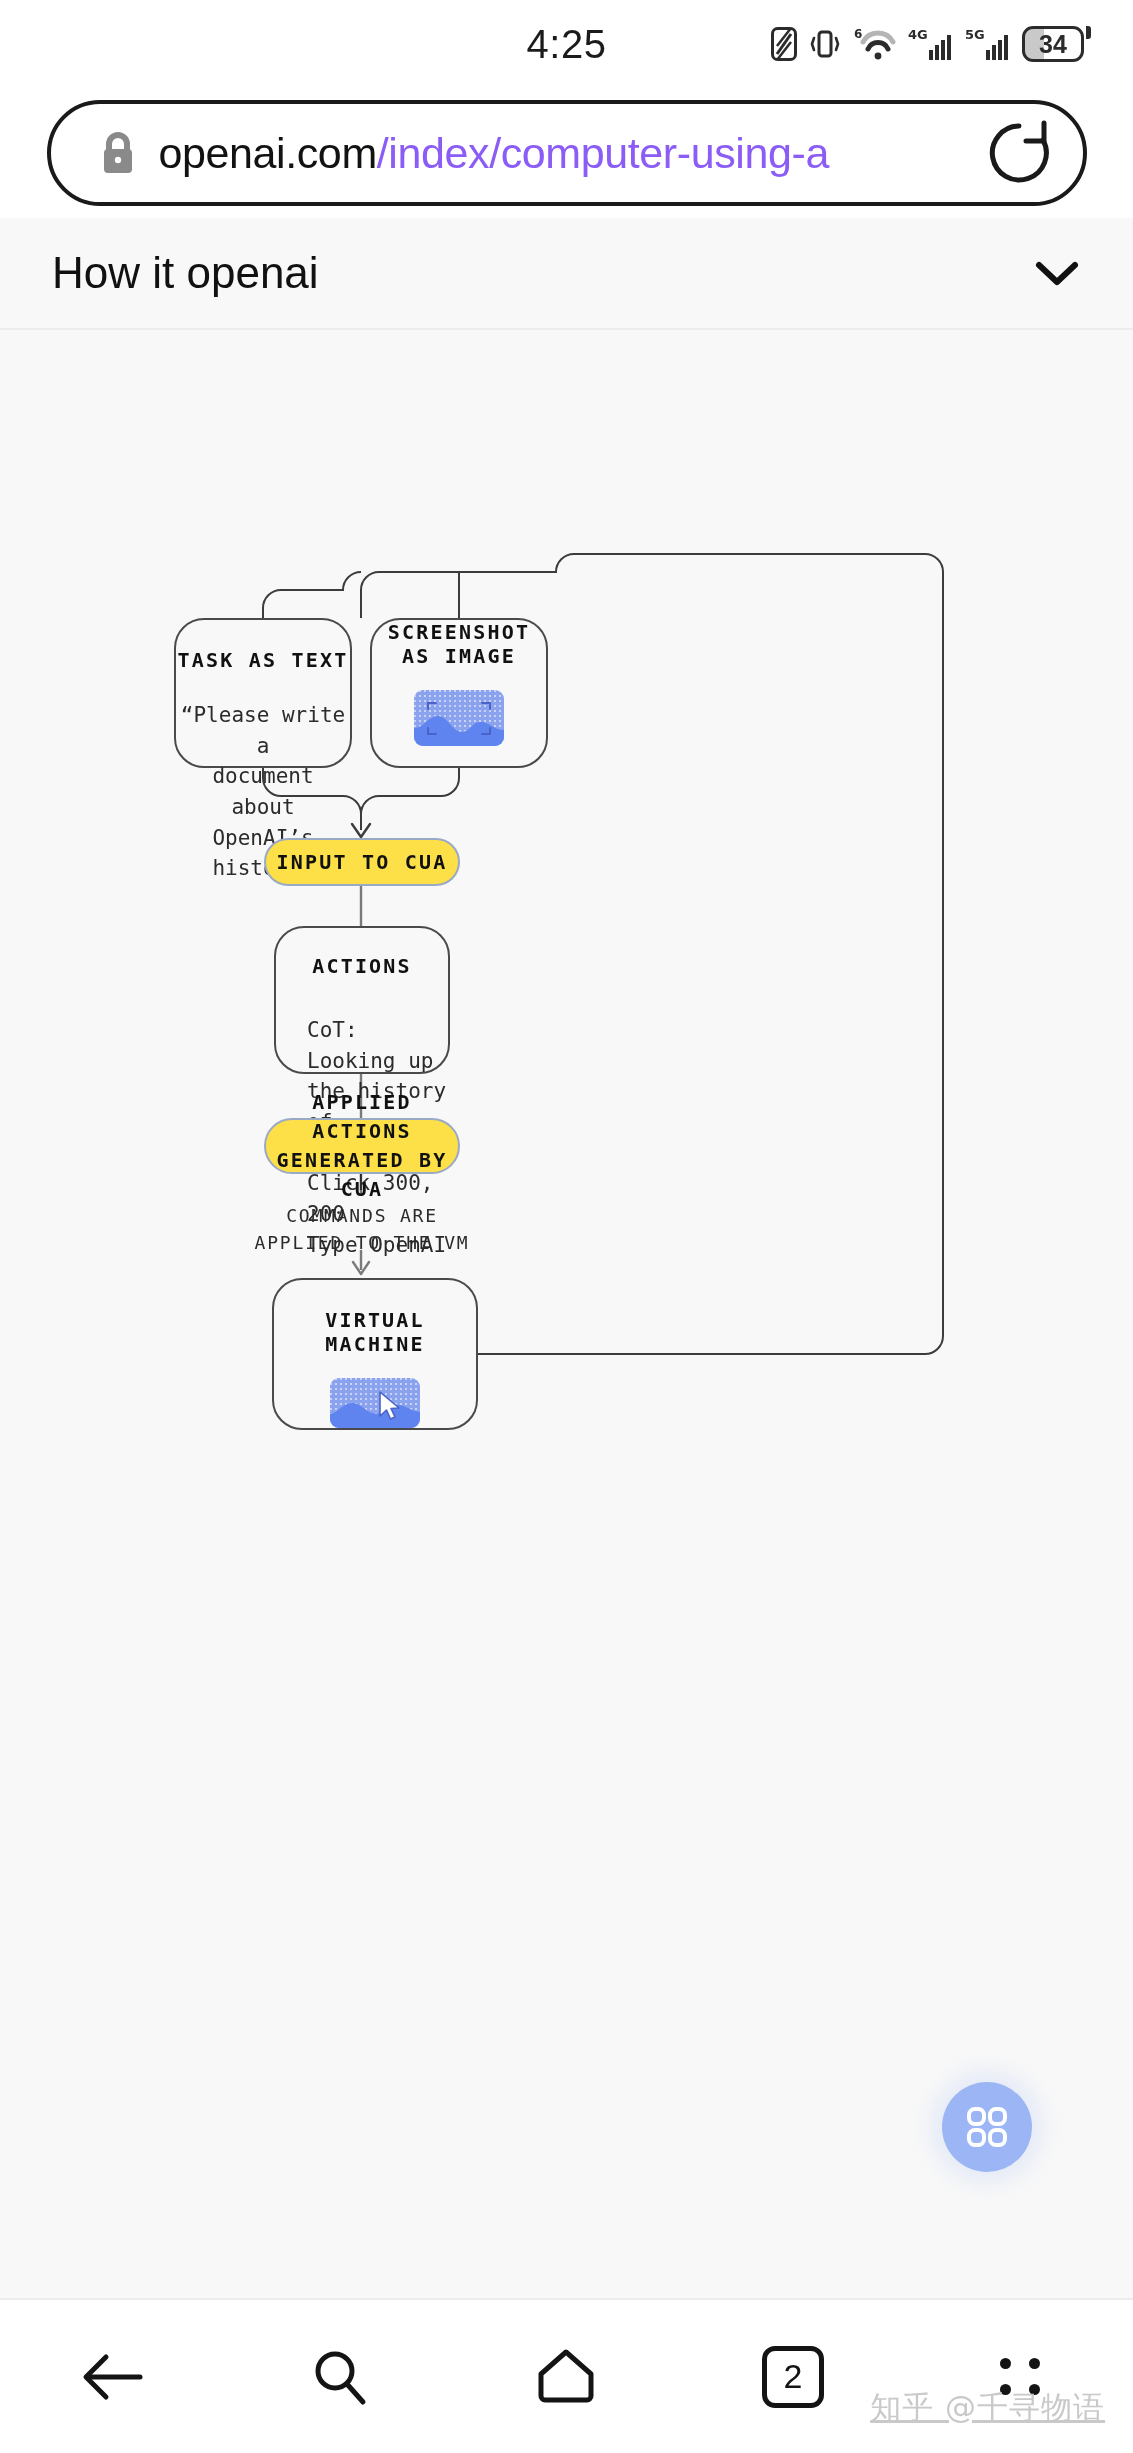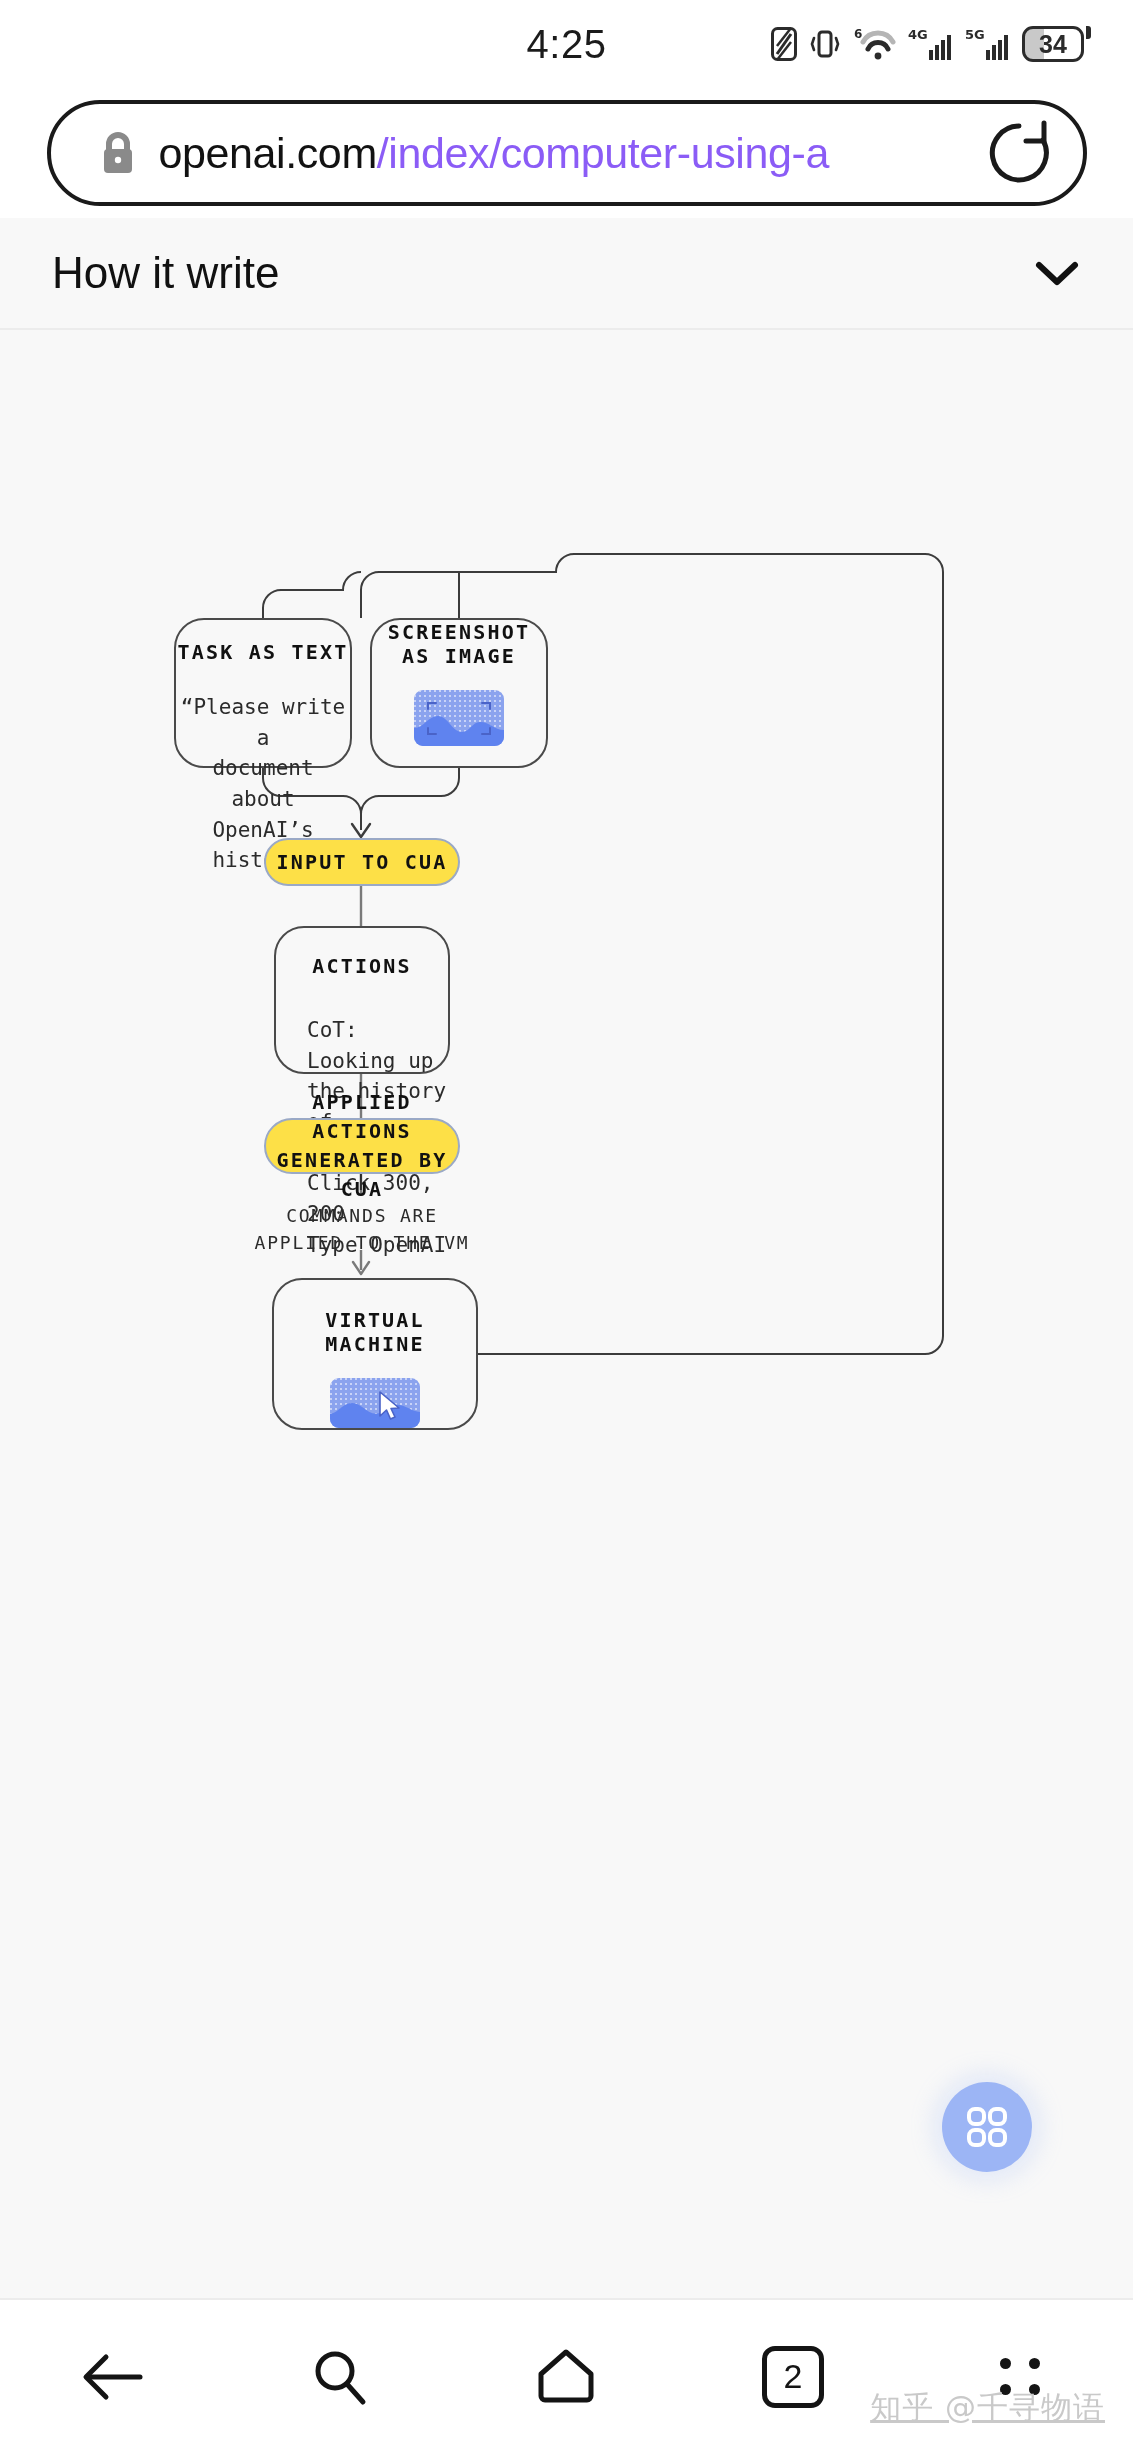--- a/index.html
+++ b/index.html
@@ -92,21 +92,21 @@
   }
   .node-body {
     font-family: "DejaVu Sans Mono", monospace;
     font-size: 21px; line-height: 1.46; color: #2b2b2b;
     white-space: pre-line;
   }
   .node-body.center { text-align: center; }
   .node-body.left { text-align: left; }
 
   
-  #node-task { left: 174px; top: 288px; width: 178px; height: 150px; padding-top: 20px; }
+  #node-task { left: 174px; top: 288px; width: 178px; height: 150px; padding-top: 28px; }
   #node-task .node-body { margin-top: 28px; }
 
   
   #node-screenshot { left: 370px; top: 288px; width: 178px; height: 150px; }
 
   
   .pill {
     position: absolute;
     background: #fde047;
     border: 2px solid #9aa9c6;
@@ -252,21 +252,21 @@
       </svg>
       <div class="url-text"><span class="url-domain">openai.com</span><span class="url-path">/index/computer-using-a</span></div>
       <svg class="reload-btn" width="76" height="76" viewBox="0 0 76 76">
         <path d="M38 11 A27 27 0 1 0 62 25" fill="none" stroke="#1a1a1a" stroke-width="5" stroke-linecap="round"></path>
         <path d="M63 8 L63 26 L45 26" fill="none" stroke="#1a1a1a" stroke-width="5" stroke-linecap="round" stroke-linejoin="round"></path>
       </svg>
     </div>
   </div>
 
   <div class="section-header">
-    <div class="section-title">How it write</div>
+    <div class="section-title">How it openai</div>
     <svg class="chev" width="48" height="30" viewBox="0 0 48 30">
       <path d="M6 7 L24 24 L42 7" fill="none" stroke="#111111" stroke-width="6" stroke-linecap="round" stroke-linejoin="round"></path>
     </svg>
   </div>
 
   <div class="canvas">
 
     <svg class="diagram-svg" width="1133" height="1968" viewBox="0 0 1133 1968">
       <g fill="none" stroke="#3c3c3c" stroke-width="2">
 

